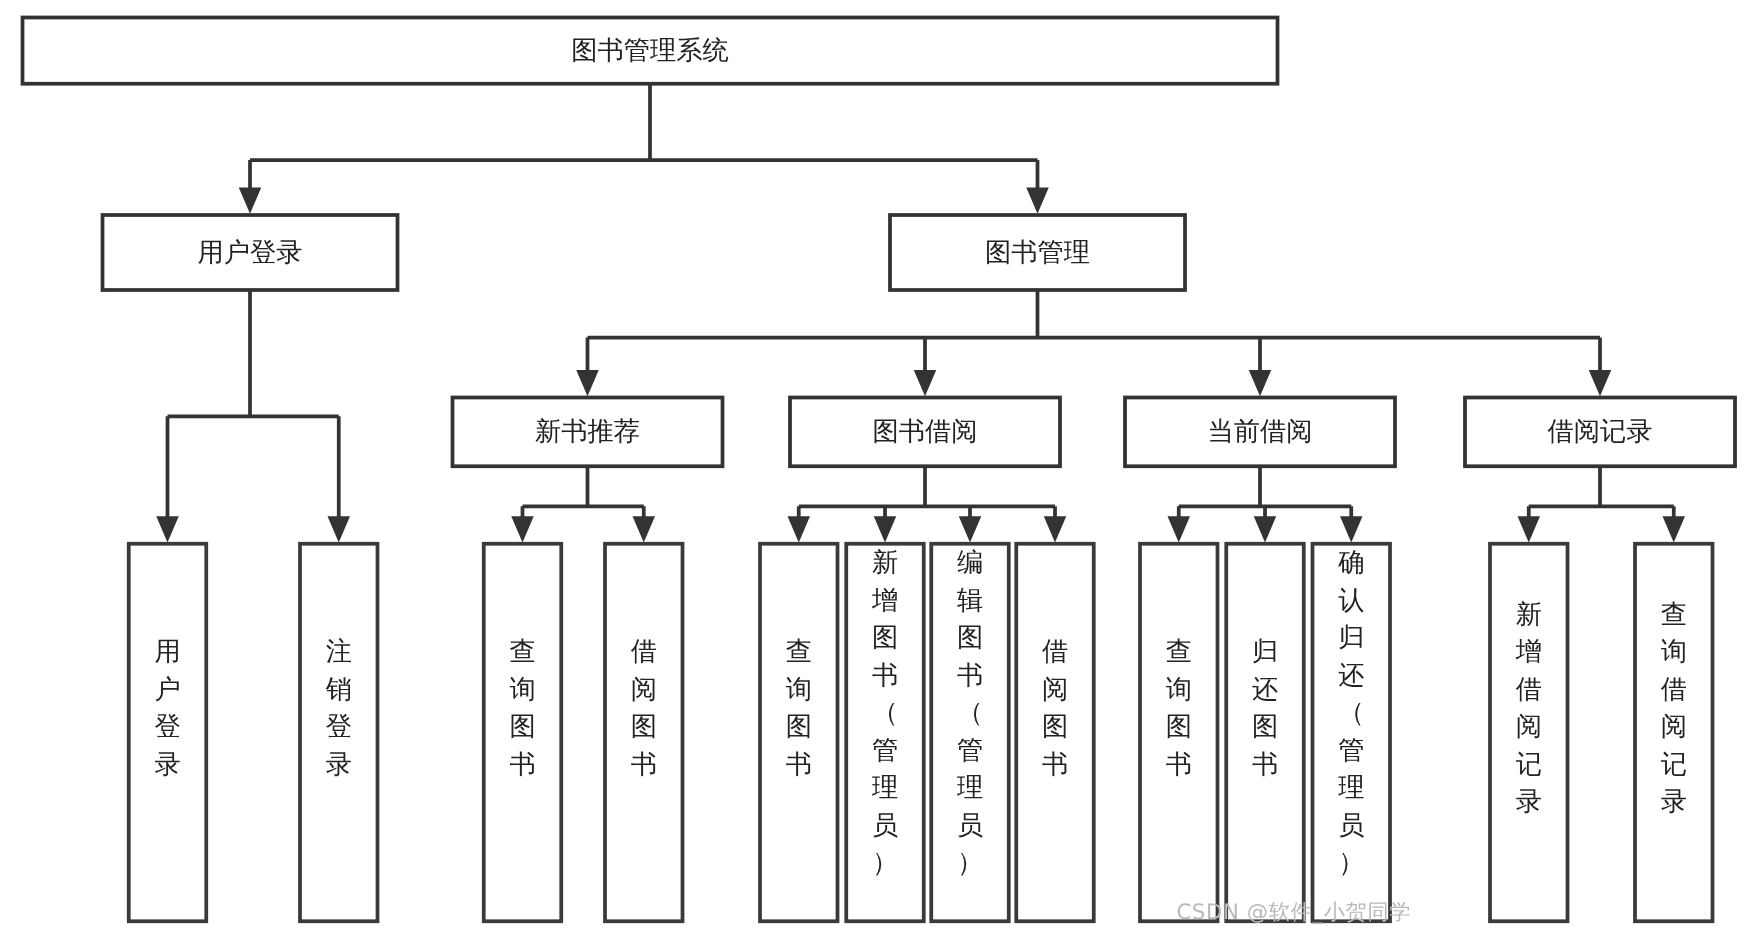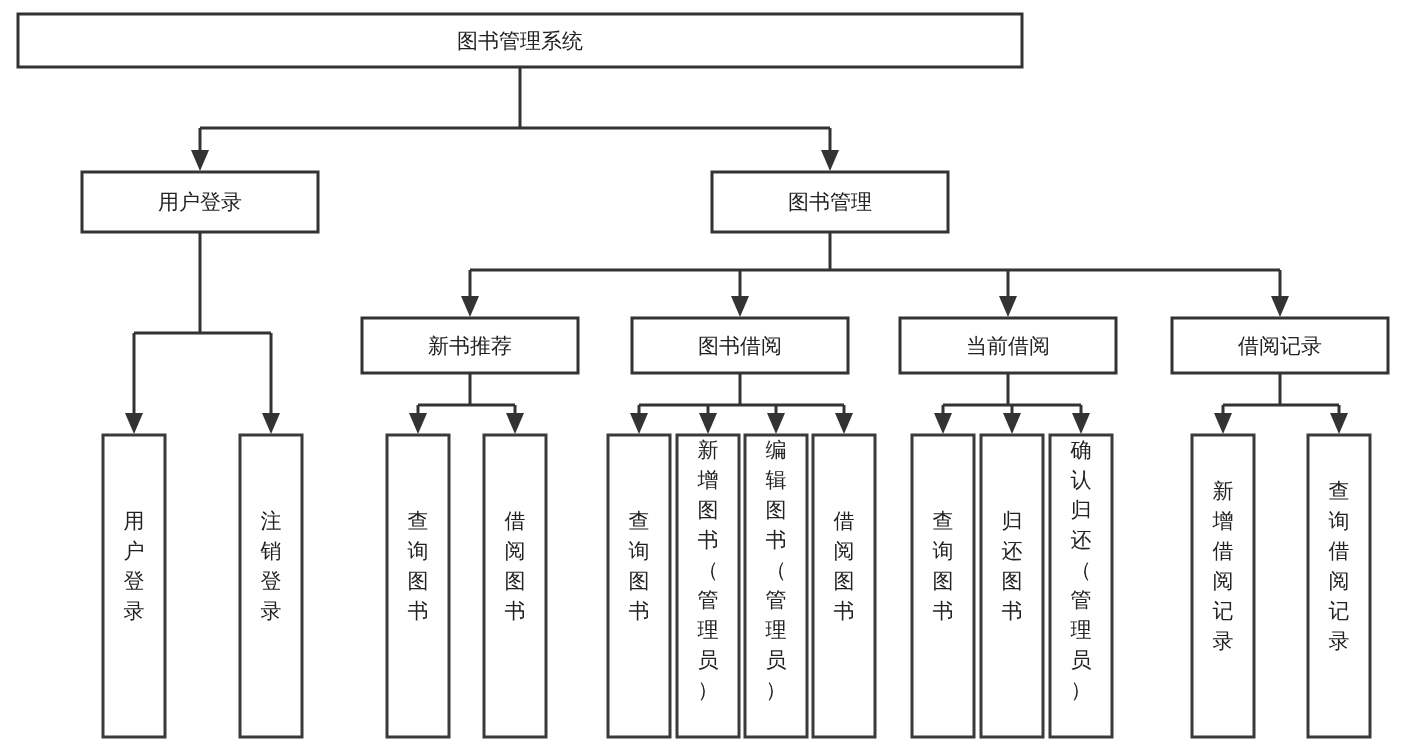--- a/index.html
+++ b/index.html
@@ -219,13 +219,14 @@
         <g>
           <rect class="node-rect-thin" x="1192" y="435" width="62" height="302"></rect>
           <text class="node-label-v" x="1223" y="498"><tspan x="1223" dy="0">新</tspan><tspan x="1223" dy="30">增</tspan><tspan x="1223" dy="30">借</tspan><tspan x="1223" dy="30">阅</tspan><tspan x="1223" dy="30">记</tspan><tspan x="1223" dy="30">录</tspan></text>
         </g>
         <g>
           <rect class="node-rect-thin" x="1308" y="435" width="62" height="302"></rect>
           <text class="node-label-v" x="1339" y="498"><tspan x="1339" dy="0">查</tspan><tspan x="1339" dy="30">询</tspan><tspan x="1339" dy="30">借</tspan><tspan x="1339" dy="30">阅</tspan><tspan x="1339" dy="30">记</tspan><tspan x="1339" dy="30">录</tspan></text>
         </g>
       </g>
   </svg>
+  <div class="watermark">CSDN @软件_小贺同学</div>
 </div>
 
 </body></html>

